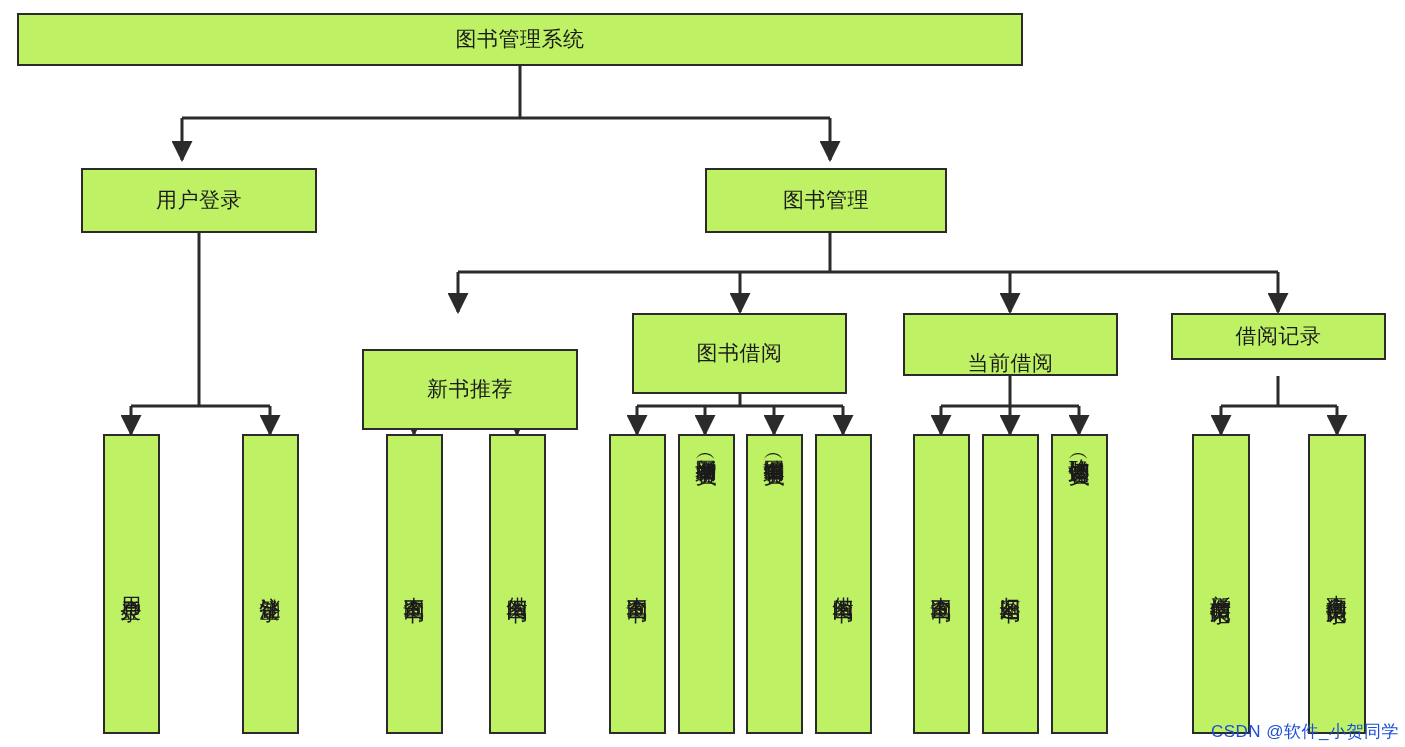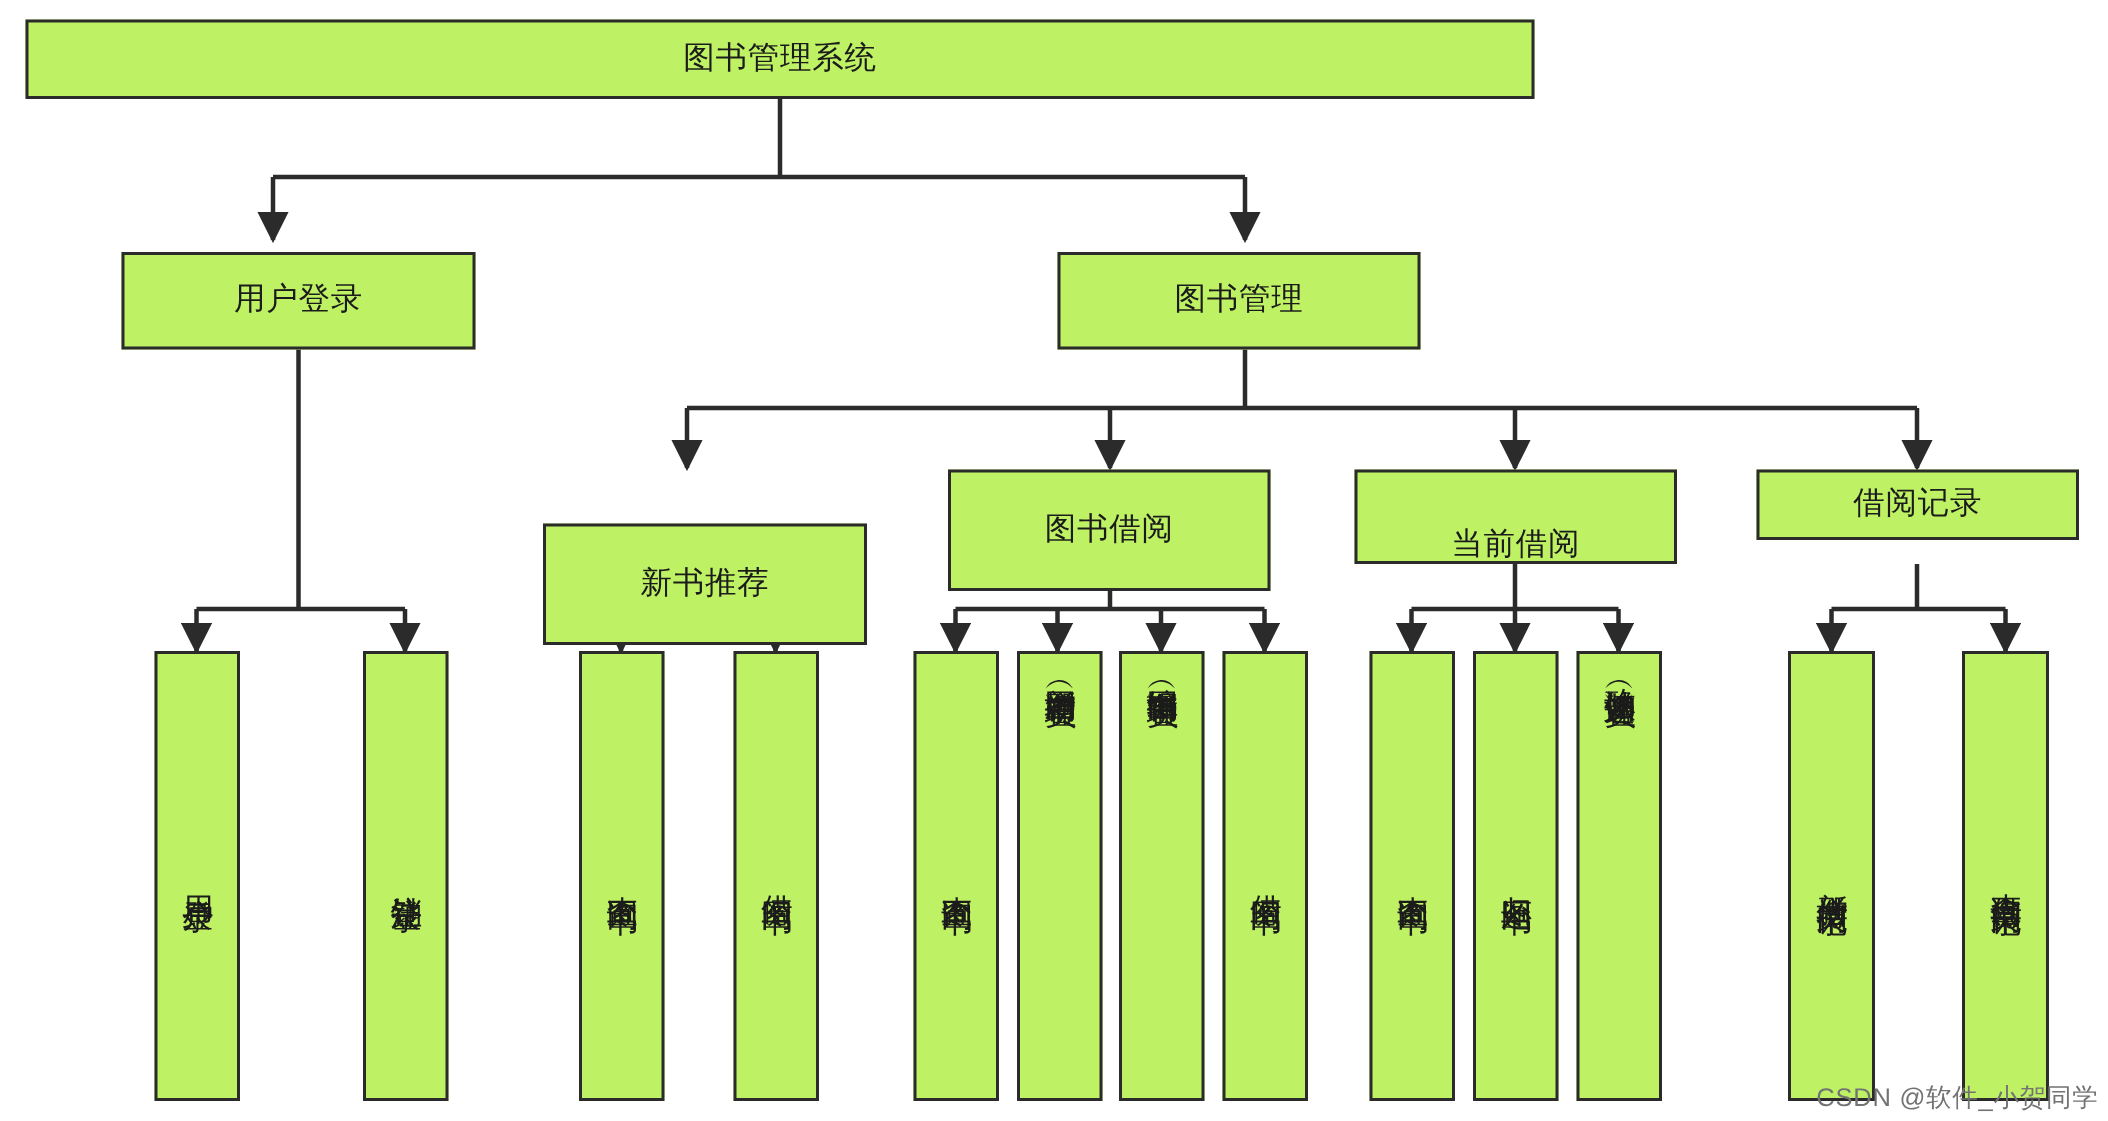--- a/index.html
+++ b/index.html
@@ -64,21 +64,21 @@
   }
   .v-node.centered {
     align-items: center;
     padding-top: 0;
   }
   #watermark {
     position: absolute;
     right: 6px;
     bottom: 4px;
     font-size: 17px;
-    color: #737373;
+    color: #1d4ed8;
     white-space: nowrap;
     letter-spacing: 0.5px;
   }
 </style>
 </head>
 <body>
 
 <div id="canvas">
 
   <svg id="edges" viewBox="0 0 1405 747" xmlns="http://www.w3.org/2000/svg">

